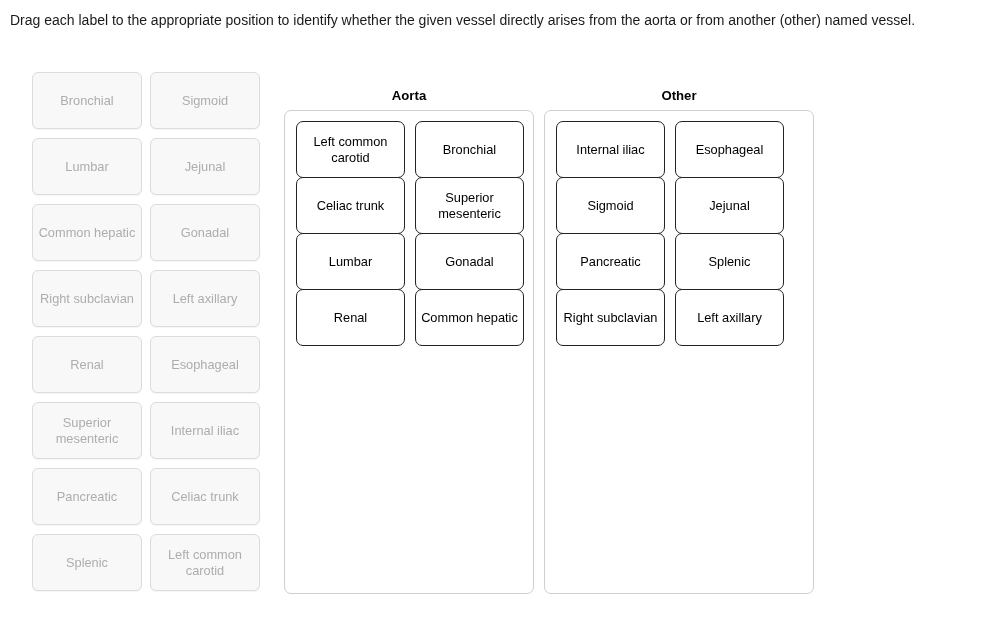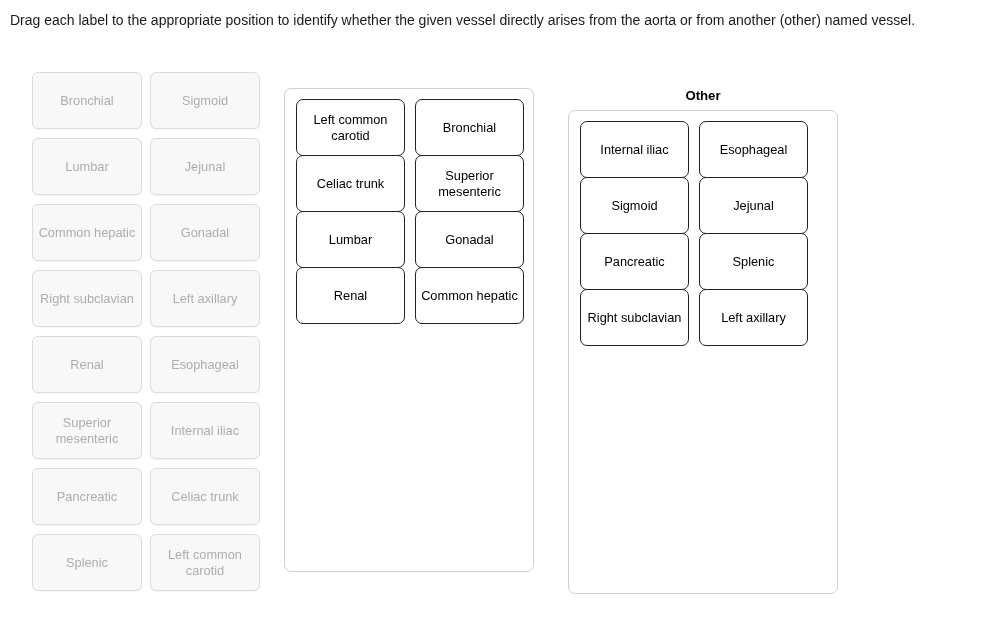--- a/index.html
+++ b/index.html
@@ -54,21 +54,21 @@
     padding: 2px 4px;
     box-shadow: 0 1px 1px rgba(0,0,0,0.045);
   }
 
   
   .dropzone-wrap {
     position: absolute;
     top: 88px;
   }
   #dropzone-aorta  { left: 284px; width: 250px; }
-  #dropzone-other  { left: 568px; width: 270px; }
+  #dropzone-other  { left: 544px; width: 270px; }
 
   .zone-title {
     text-align: center;
     font-size: 13.2px;
     font-weight: bold;
     color: #000;
     line-height: 16px;
     margin-bottom: 6px;
   }
   .zone-box {
@@ -132,20 +132,21 @@
   <div class="bank-tile">Internal iliac</div>
 
   <div class="bank-tile">Pancreatic</div>
   <div class="bank-tile">Celiac trunk</div>
 
   <div class="bank-tile">Splenic</div>
   <div class="bank-tile">Left common carotid</div>
 </div>
 
 <div class="dropzone-wrap" id="dropzone-aorta">
+  <div class="zone-title">Aorta</div>
   <div class="zone-box">
     <div class="zone-cols">
       <div class="zone-col">
         <div class="placed-tile">Left common carotid</div>
         <div class="placed-tile">Celiac trunk</div>
         <div class="placed-tile">Lumbar</div>
         <div class="placed-tile">Renal</div>
       </div>
       <div class="zone-col">
         <div class="placed-tile">Bronchial</div>

